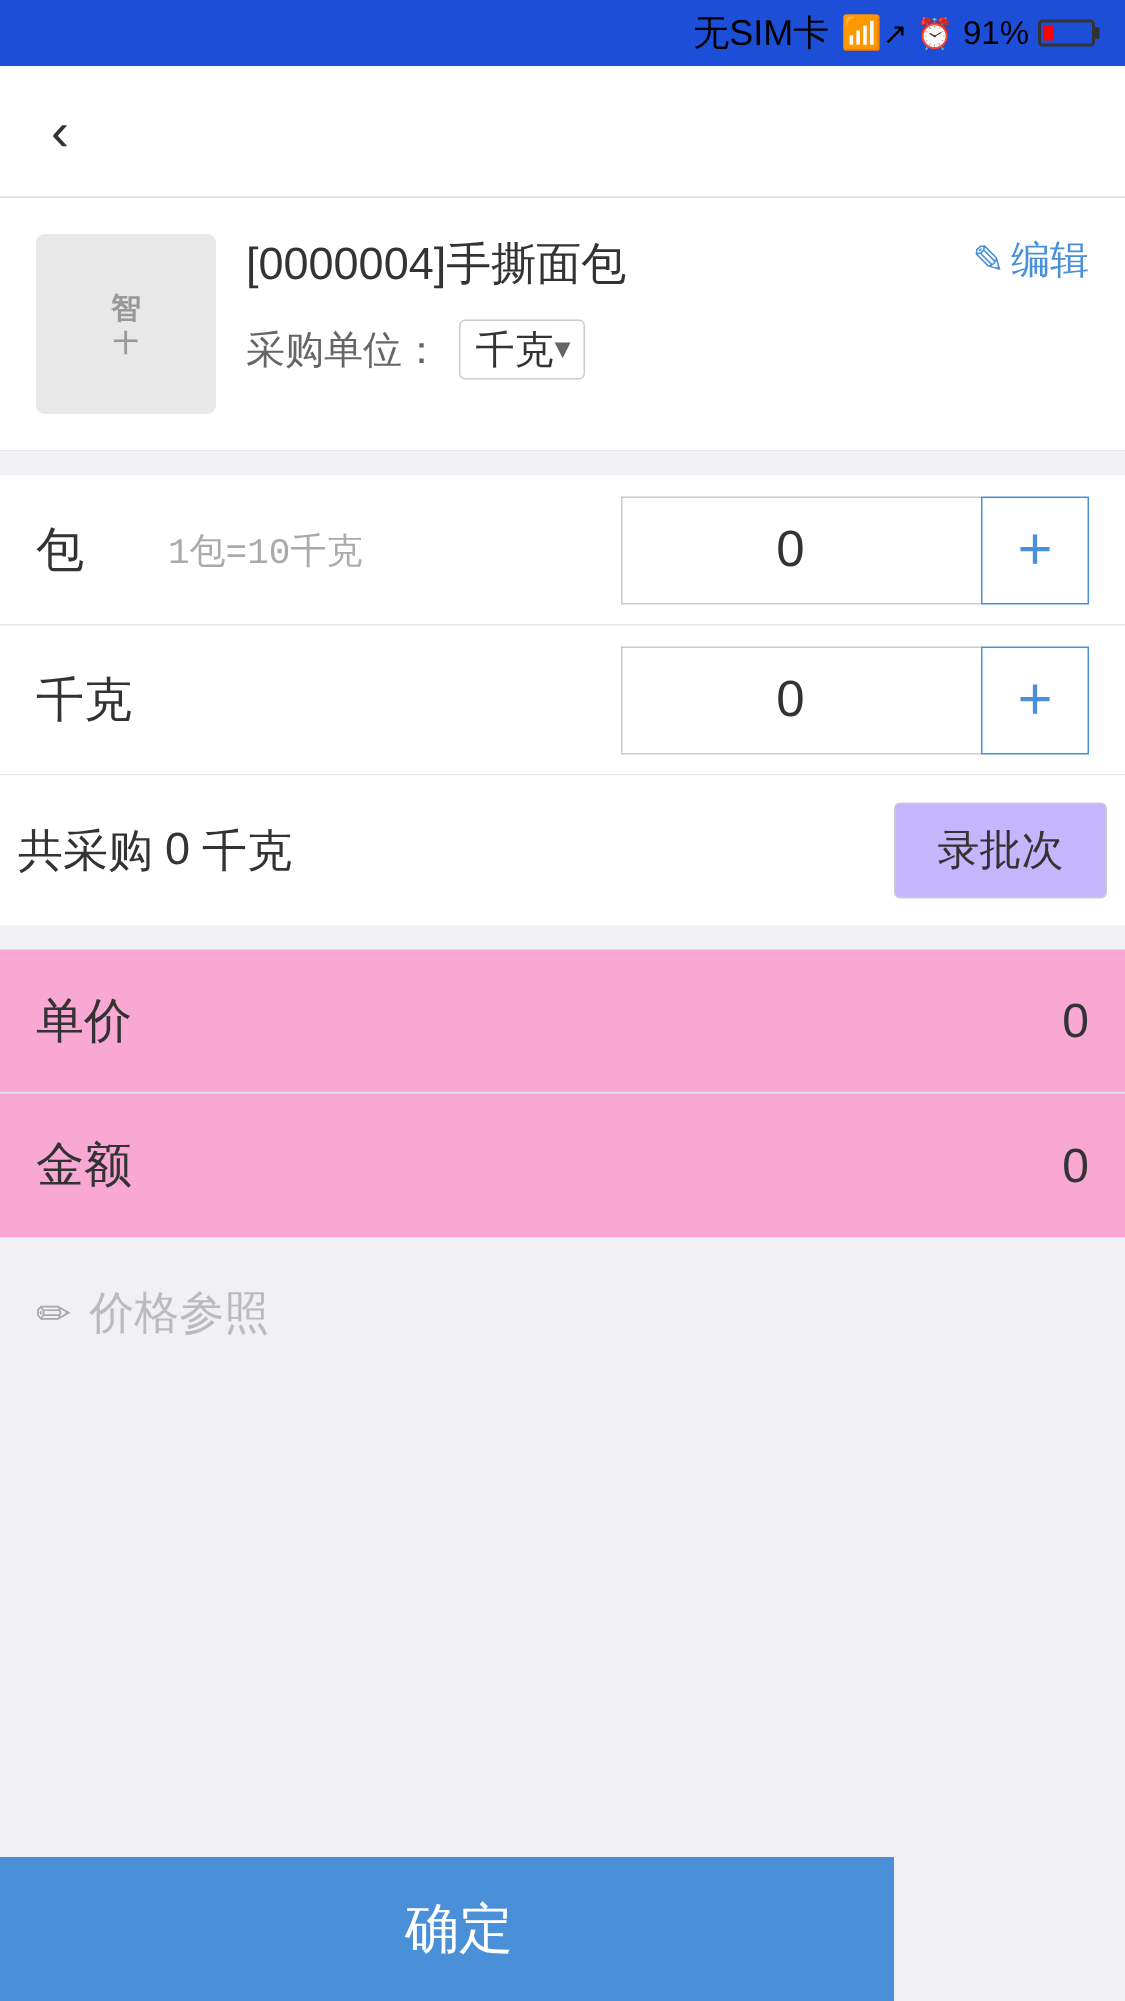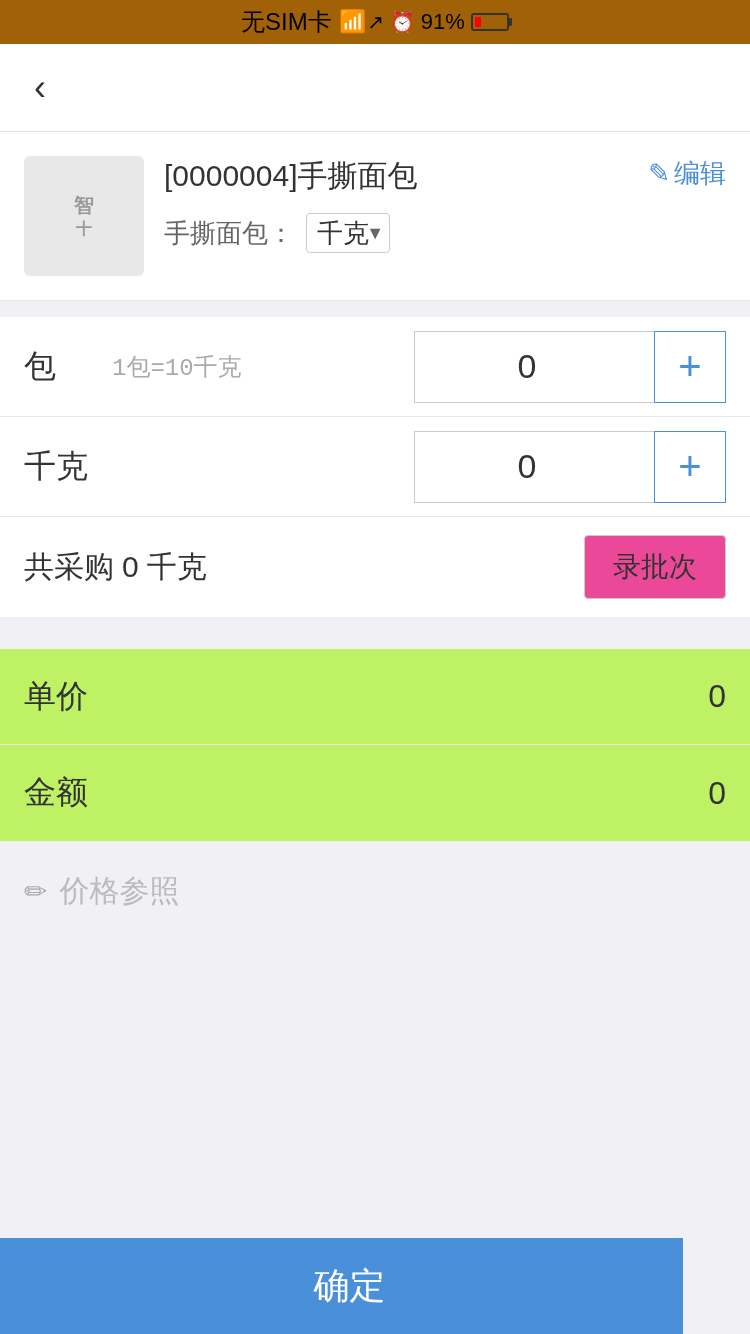--- a/index.html
+++ b/index.html
@@ -10,24 +10,24 @@
       font-family: -apple-system, "PingFang SC", "Helvetica Neue", sans-serif;
       background: #f0f0f5;
       font-size: 28px;
       color: #333;
     }
 
     
     .status-bar {
       width: 750px;
       height: 44px;
-      background: #a16207;
-      display: flex;
-      align-items: center;
-      justify-content: center;
+      background: #1d4ed8;
+      display: flex;
+      align-items: center;
+      justify-content: flex-end;
       padding: 0 20px;
       font-size: 24px;
       color: #000;
     }
     .status-left { display: flex; align-items: center; gap: 8px; }
     .status-center { font-size: 28px; font-weight: 500; }
     .status-right { display: flex; align-items: center; gap: 6px; font-size: 22px; }
     .battery-icon {
       display: inline-flex; align-items: center;
       border: 2px solid #333; border-radius: 3px; width: 38px; height: 18px;
@@ -212,43 +212,42 @@
       align-items: center;
       justify-content: center;
       cursor: pointer;
       flex-shrink: 0;
     }
 
     
     .summary-row {
       display: flex;
       align-items: center;
-      padding: 0 24px;
+      padding: 0 12px;
       height: 100px;
       background: #fff;
     }
     .summary-text {
       font-size: 30px;
       color: #333;
     }
     .record-btn {
       margin-left: auto;
       border: 1px solid #ccc;
       padding: 12px 28px;
       font-size: 28px;
       color: #333;
-      background: #ec4899;
+      background: #c4b5fd;
       cursor: pointer;
       border-radius: 4px;
     }
 
     
     .info-section {
-      background: #bef264;
-      margin-top: 16px;
+      background: #f9a8d4;
     }
     .info-row {
       display: flex;
       align-items: center;
       padding: 0 24px;
       height: 96px;
       border-bottom: 1px solid #e5e5ea;
     }
     .info-label {
       font-size: 32px;
@@ -276,21 +275,21 @@
     .notes-placeholder {
       font-size: 30px;
       color: #bbb;
     }
 
     
     .confirm-btn {
       position: fixed;
       bottom: 0;
       left: 0;
-      width: 683px;
+      width: 596px;
       height: 96px;
       background: #4a90d9;
       color: #fff;
       font-size: 36px;
       display: flex;
       align-items: center;
       justify-content: center;
       cursor: pointer;
       padding-left: 16px;
     }
@@ -328,21 +327,21 @@
 <div class="content-area">
 
   <div class="product-card">
     <div class="product-image">
       <span class="product-image-text">智</span>
       <span class="product-image-text" style="font-size:16px;">十</span>
     </div>
     <div class="product-info">
       <div class="product-name">[0000004]手撕面包</div>
       <div class="product-unit-row">
-        <span class="unit-label">手撕面包：</span>
+        <span class="unit-label">采购单位：</span>
         <div class="unit-select-wrapper">
           <select class="unit-select">
             <option>千克</option>
           </select>
           <span class="unit-select-arrow">▼</span>
         </div>
       </div>
     </div>
     <div class="product-right">
       <div class="product-edit">

